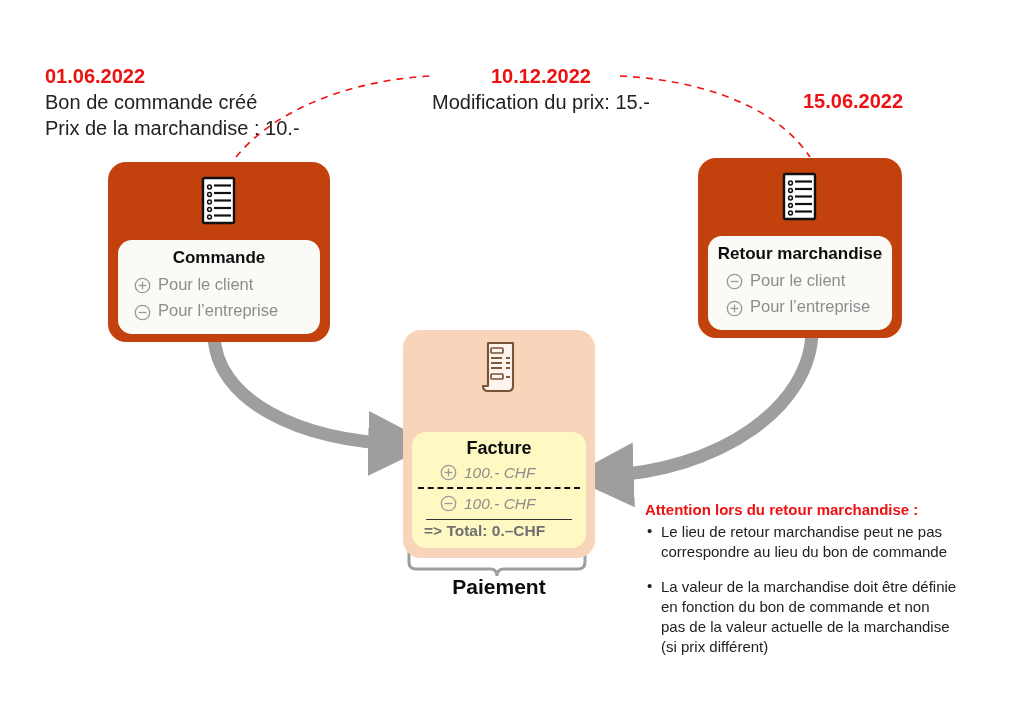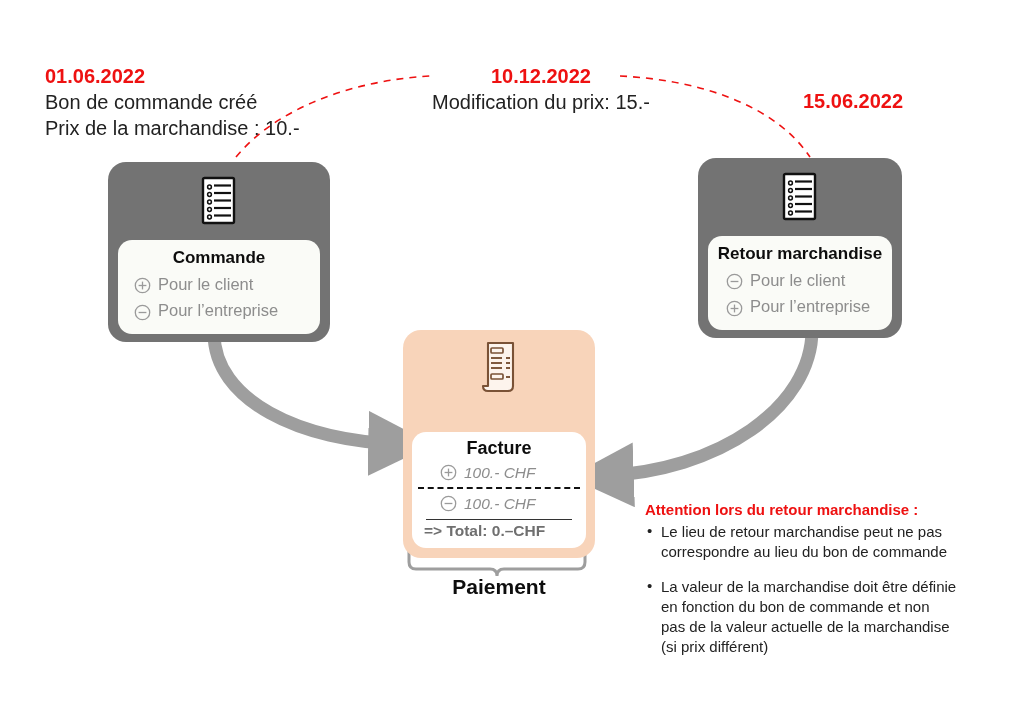--- a/index.html
+++ b/index.html
@@ -48,21 +48,21 @@
   #annot-mid    { left: 432px; top: 63px;  text-align: center; }
   #annot-right  { left: 803px; top: 88px;  text-align: left; }
   #annot-mid .date { text-align: center; }
 
   
   .card {
     position: absolute;
     border-radius: 18px;
     box-sizing: border-box;
   }
-  .card-green { background: #737373; }
+  .card-green { background: #c2410c; }
   .card-orange { background: #f8d4ba; }
 
   #card-commande { left: 108px; top: 162px; width: 222px; height: 180px; }
   #card-retour   { left: 698px; top: 158px; width: 204px; height: 180px; }
   #card-facture  { left: 403px; top: 330px; width: 192px; height: 228px; }
 
   .card-icon {
     position: absolute;
     left: 0; right: 0;
     top: 14px;
@@ -75,21 +75,21 @@
     position: absolute;
     left: 10px;
     right: 10px;
     bottom: 8px;
     background: #fafbf7;
     border-radius: 14px;
     padding: 8px 0 10px 0;
     box-sizing: border-box;
   }
   #card-facture .panel {
-    background: #ffffff;
+    background: #fef9c3;
     left: 9px; right: 9px; bottom: 10px;
     padding: 6px 0 8px 0;
   }
 
   .panel-title {
     text-align: center;
     font-size: 17px;
     font-weight: bold;
     color: #0d0d0d;
     margin-bottom: 3px;

